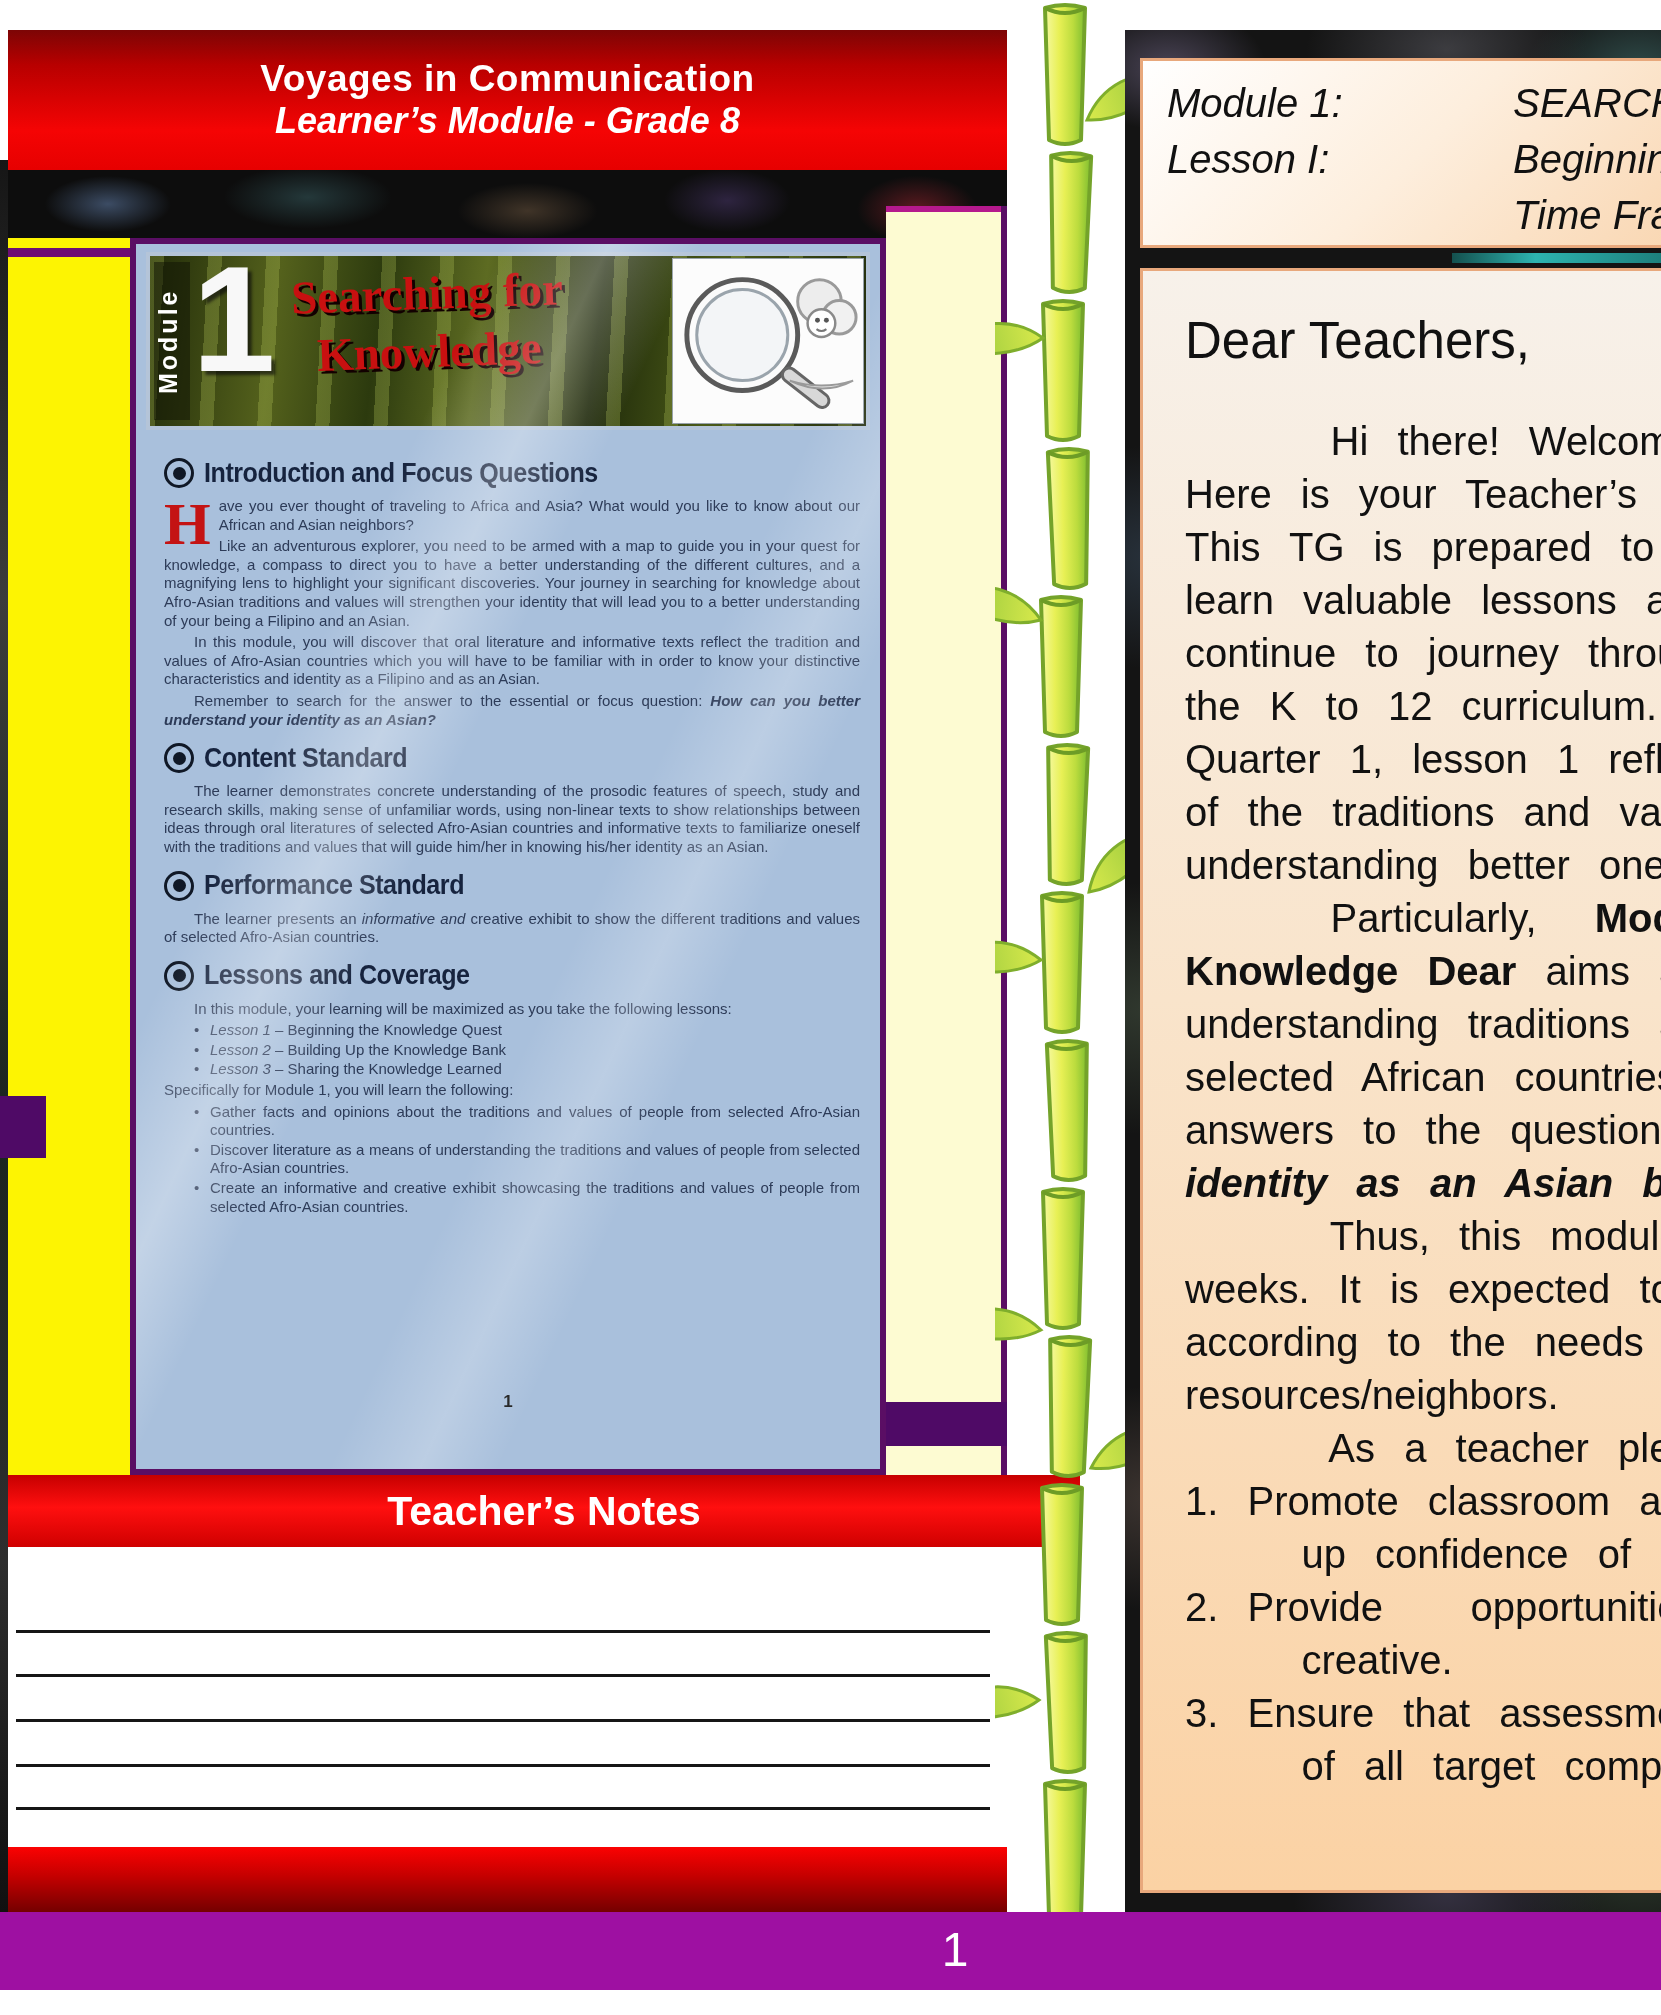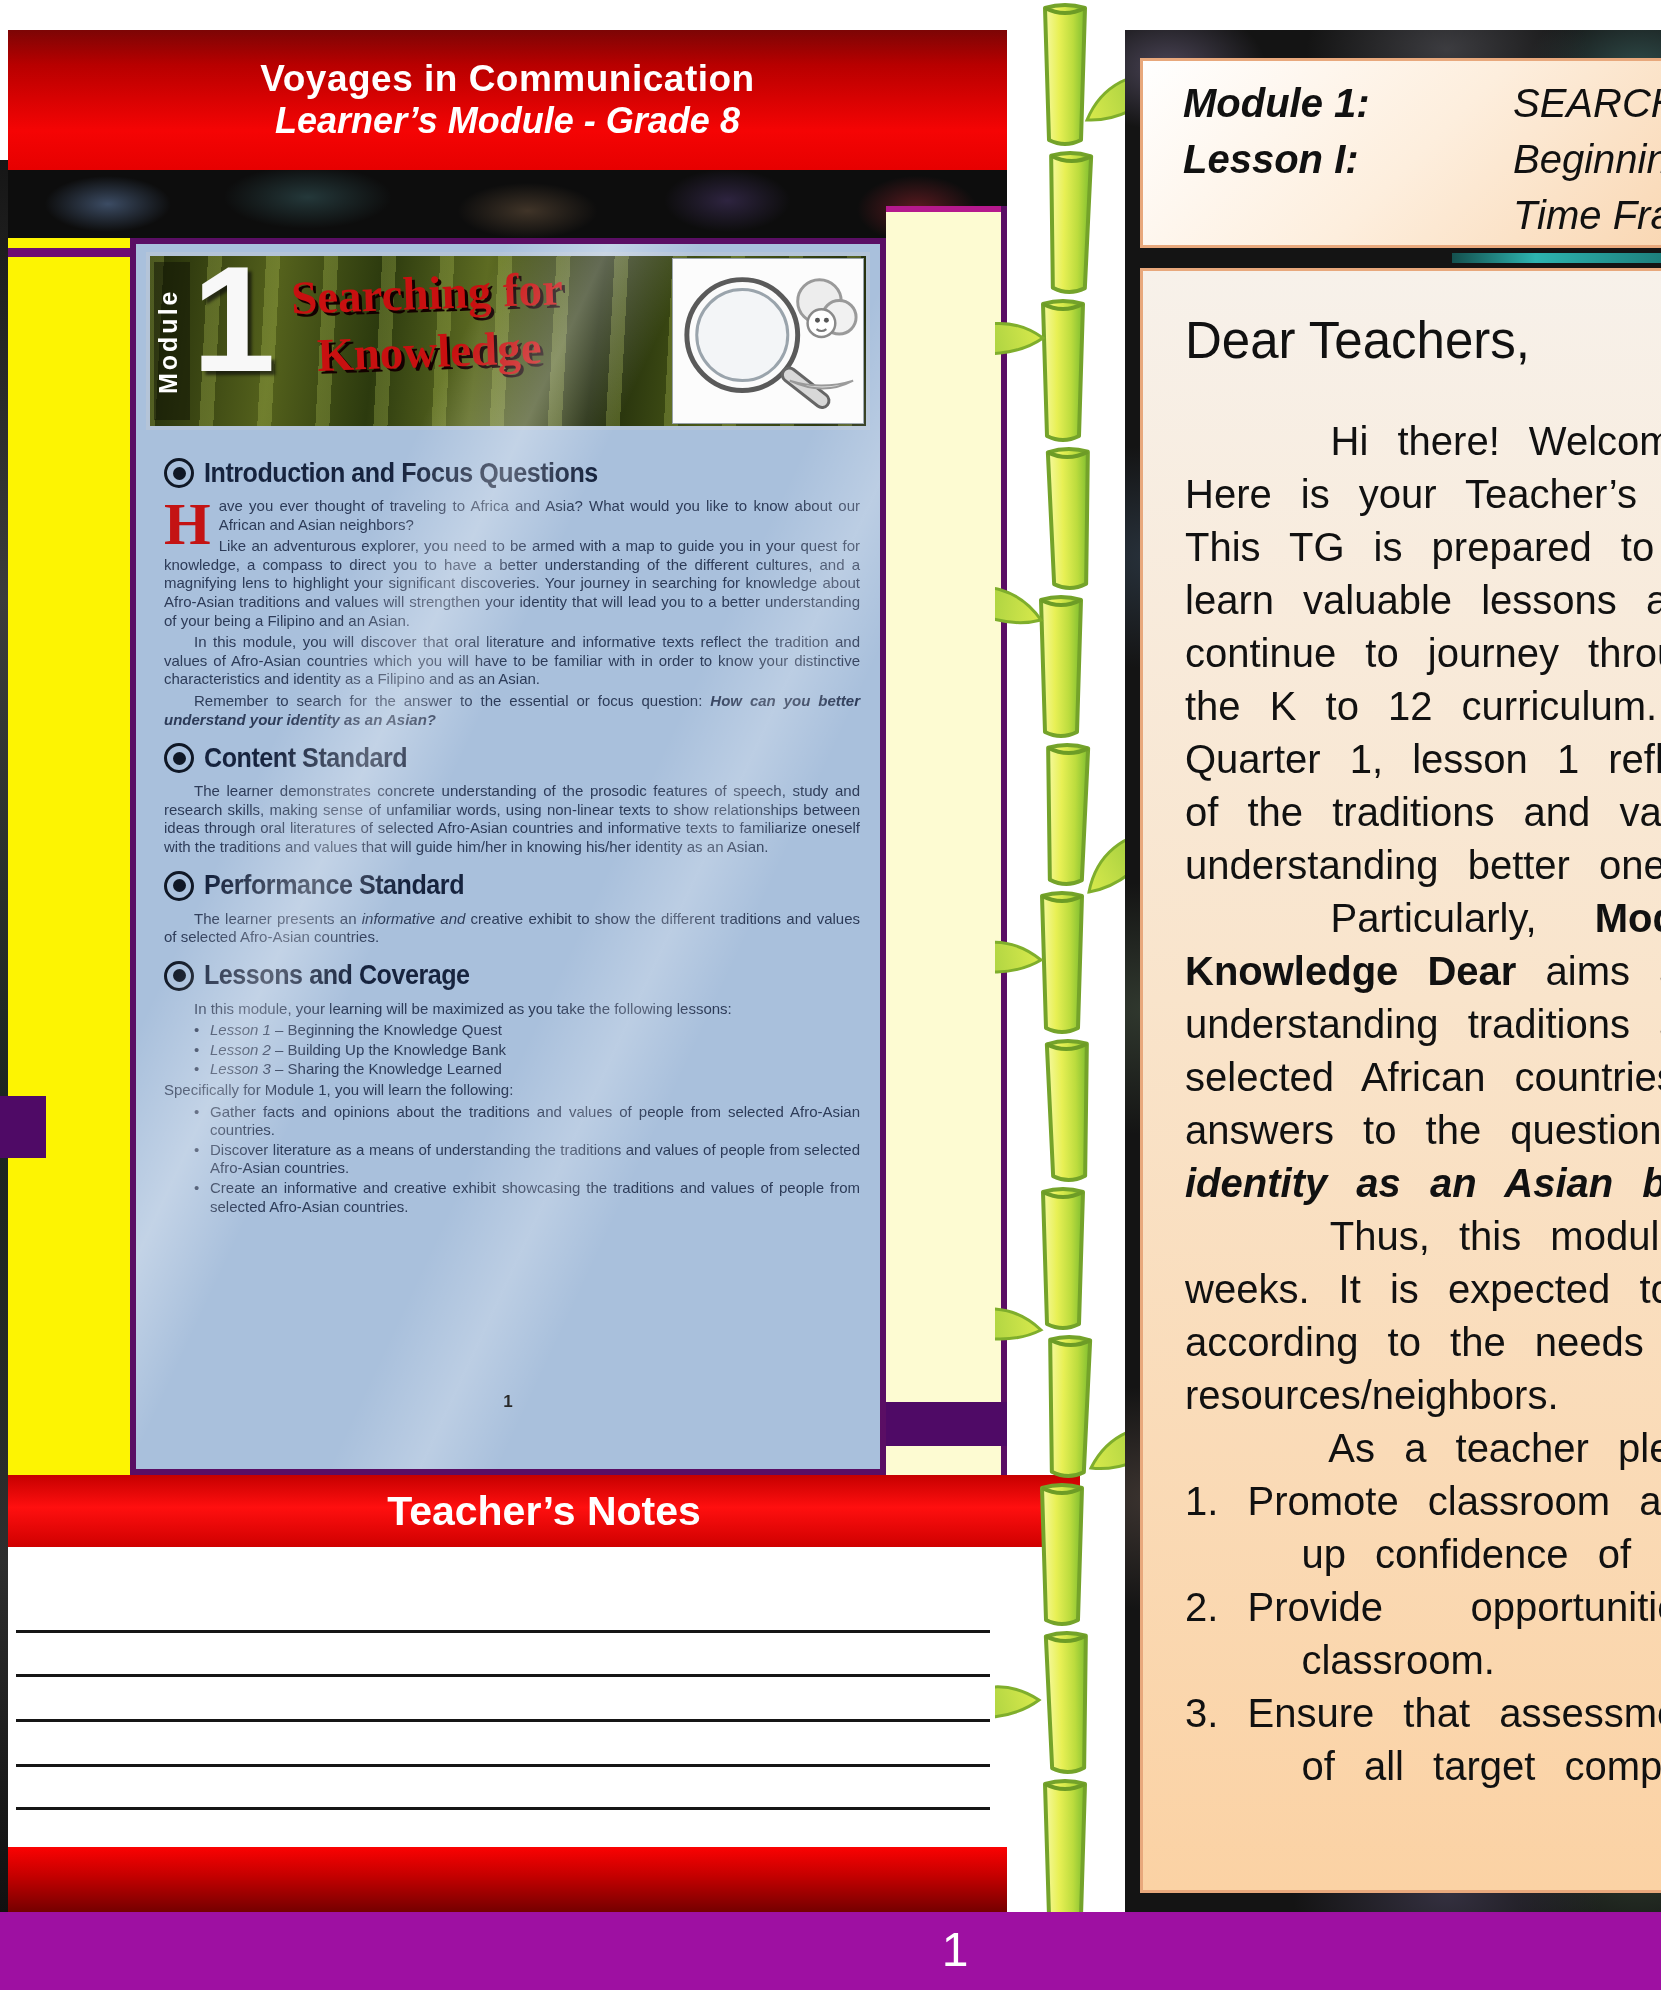--- a/index.html
+++ b/index.html
@@ -101,21 +101,21 @@
       radial-gradient(240px 160px at 6% 78%, #3c3430 0%, transparent 70%),
       radial-gradient(220px 150px at 60% 99%, #343040 0%, transparent 70%),
       radial-gradient(200px 140px at 96% 97%, #2c3a2c 0%, transparent 70%),
       #141414;}
   .teal-line{position:absolute;left:1452px;top:253px;width:209px;height:10px;
     background:linear-gradient(90deg,#14504e,#2db4b0 40%,#1d807d);}
   .rp-header-box{position:absolute;left:1140px;top:58px;width:640px;height:190px;
     border:3px solid #e8a87c;box-sizing:border-box;padding-top:14px;
     background:linear-gradient(135deg,#ffffff 0%,#fdeedd 45%,#f8d0a6 100%);}
   .rp-row{display:flex;height:56px;align-items:center;font-size:40px;font-style:italic;color:#111;}
-  .rp-label{width:370px;padding-left:40px;font-weight:bold;box-sizing:border-box;flex:none;white-space:nowrap;}
+  .rp-label{width:370px;padding-left:24px;font-weight:normal;box-sizing:border-box;flex:none;white-space:nowrap;}
   .rp-value{white-space:nowrap;}
   .rp-content-box{position:absolute;left:1140px;top:268px;width:640px;height:1625px;
     border:3px solid #e8a87c;box-sizing:border-box;
     background:linear-gradient(180deg,#f7f1ea 0%,#f9e4cb 45%,#fbd2a4 100%);}
   .rp-salutation{position:absolute;left:42px;top:40px;font-size:51px;color:#111;}
   .rp-lines{position:absolute;left:42px;top:148px;right:0;}
   .rp-line{height:53px;font-size:40px;color:#111;white-space:pre;word-spacing:18px;}
 
   
   .footer-bar{position:absolute;left:0;top:1912px;width:1661px;height:78px;background:#9e10a2;}
@@ -321,21 +321,21 @@
         <div class="rp-line"><span>answers to the question </span></div>
         <div class="rp-line"><span class="s-bi">identity as an Asian be understood?</span></div>
         <div class="rp-line"><span>     Thus, this module is good for ten</span></div>
         <div class="rp-line"><span>weeks. It is expected to be adjusted</span></div>
         <div class="rp-line"><span>according to the needs and available</span></div>
         <div class="rp-line"><span>resources/neighbors.</span></div>
         <div class="rp-line"><span>     As a teacher please:</span></div>
         <div class="rp-line"><span>1. Promote classroom atmosphere to build</span></div>
         <div class="rp-line"><span>    up confidence of each learner.</span></div>
         <div class="rp-line"><span>2. Provide   opportunities to use the</span></div>
-        <div class="rp-line"><span>    classroom.</span></div>
+        <div class="rp-line"><span>    creative.</span></div>
         <div class="rp-line"><span>3. Ensure that assessment of learning</span></div>
         <div class="rp-line"><span>    of all target competencies.</span></div>
       </div>
   </div>
 
   <div class="footer-bar">
     <span class="footer-num">1</span>
   </div>
 
 </div>

